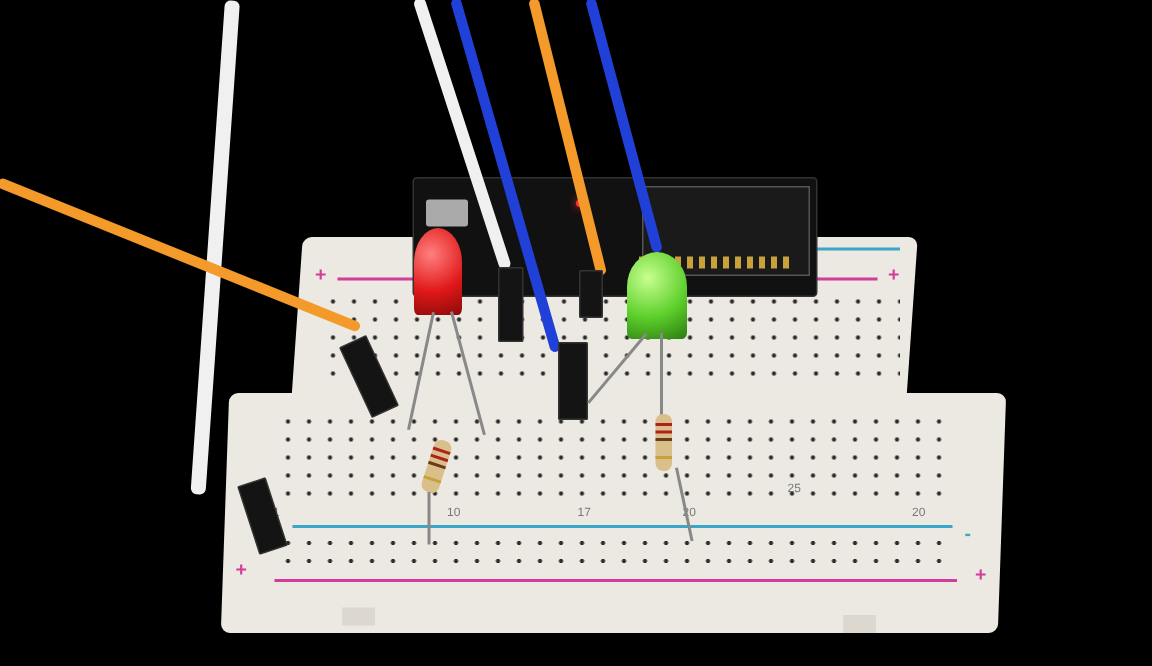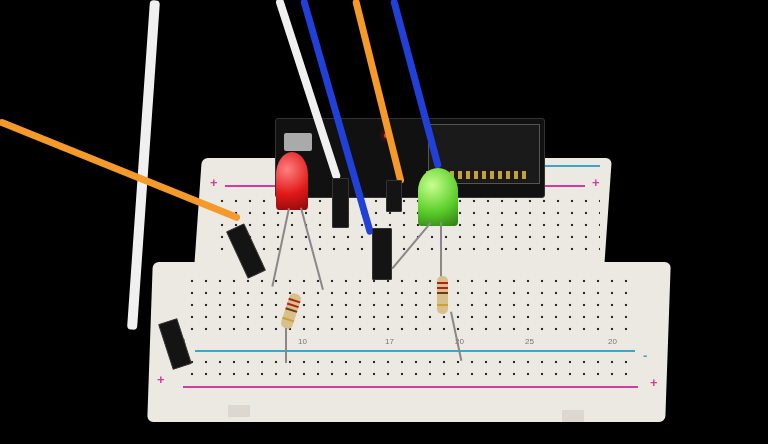--- a/index.html
+++ b/index.html
@@ -42,21 +42,21 @@
   <span class="sign" style="left:643px;top:348px;color:#3aa6c8;">-</span>
 
   <div class="holes" style="left:215px;top:195px;width:385px;height:62px;"></div>
   <div class="holes" style="left:185px;top:275px;width:450px;height:62px;"></div>
   <div class="holes" style="left:185px;top:356px;width:450px;height:26px;"></div>
 
   <span class="numlabel" style="left:182px;top:337px;">1</span>
   <span class="numlabel" style="left:298px;top:337px;">10</span>
   <span class="numlabel" style="left:385px;top:337px;">17</span>
   <span class="numlabel" style="left:455px;top:337px;">20</span>
-  <span class="numlabel" style="left:525px;top:337px;">25</span>
+  <span class="numlabel" style="left:525px;top:321px;">25</span>
   <span class="numlabel" style="left:608px;top:337px;">20</span>
 
   <div class="foot" style="left:228px;top:405px;"></div>
   <div class="foot" style="left:562px;top:410px;"></div>
 
   <div class="esp32" style="left:275px;top:118px;width:268px;height:78px;">
     <div class="usb" style="left:8px;top:14px;width:28px;height:18px;"></div>
     <div class="shield" style="left:152px;top:5px;width:110px;height:58px;"></div>
     <div class="pins" style="left:150px;top:52px;width:100px;"></div>
     <div style="position:absolute;left:108px;top:14px;width:5px;height:5px;border-radius:50%;background:#ff3030;box-shadow:0 0 6px #ff3030;"></div>

